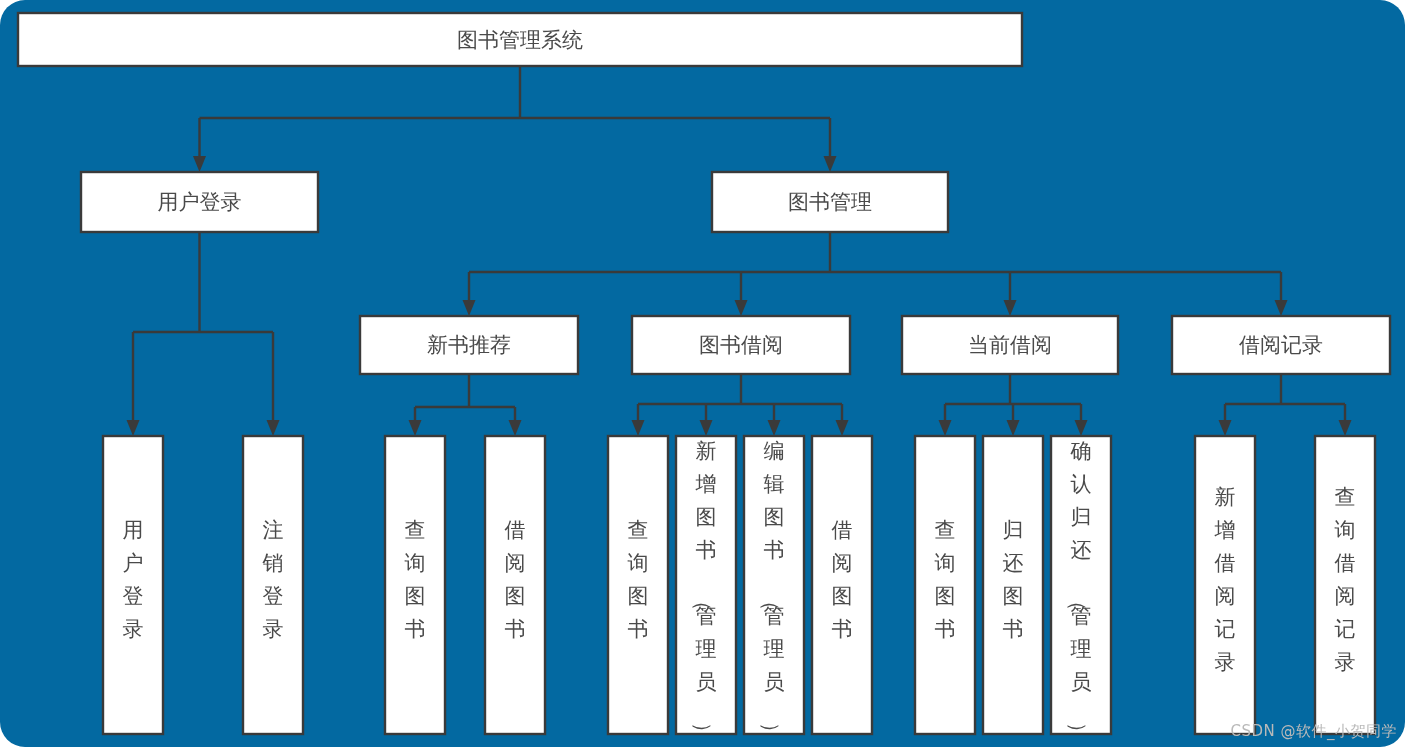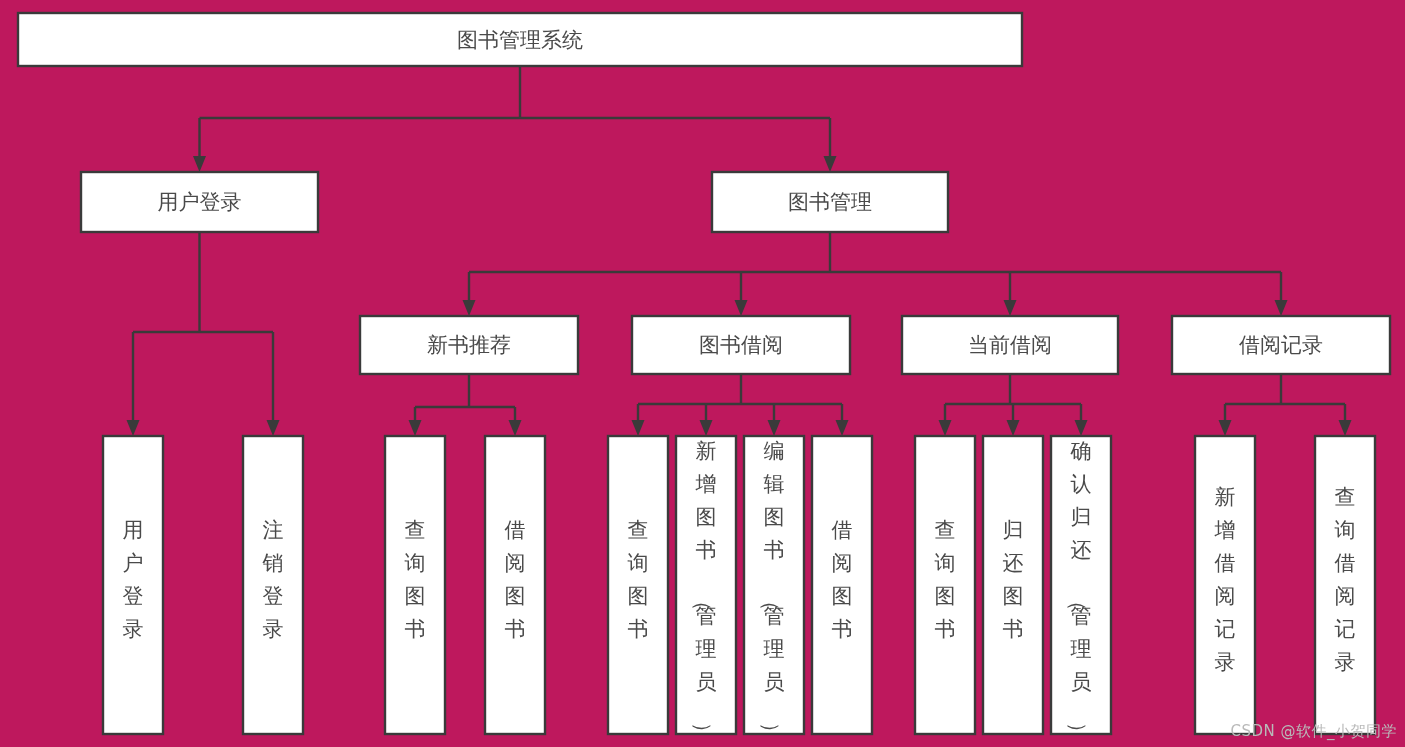--- a/index.html
+++ b/index.html
@@ -11,21 +11,22 @@
   body {
     width: 1405px;
     height: 747px;
     overflow: hidden;
     font-family: "DejaVu Sans", "Liberation Sans", sans-serif;
   }
   #diagram-root {
     position: relative;
     width: 1405px;
     height: 747px;
-    background: #be185d;
+    background: #0369a1;
+    border-radius: 25px;
   }
   svg.diagram-canvas {
     position: absolute;
     top: 0;
     left: 0;
     width: 1405px;
     height: 747px;
     display: block;
   }
   .node-box {

